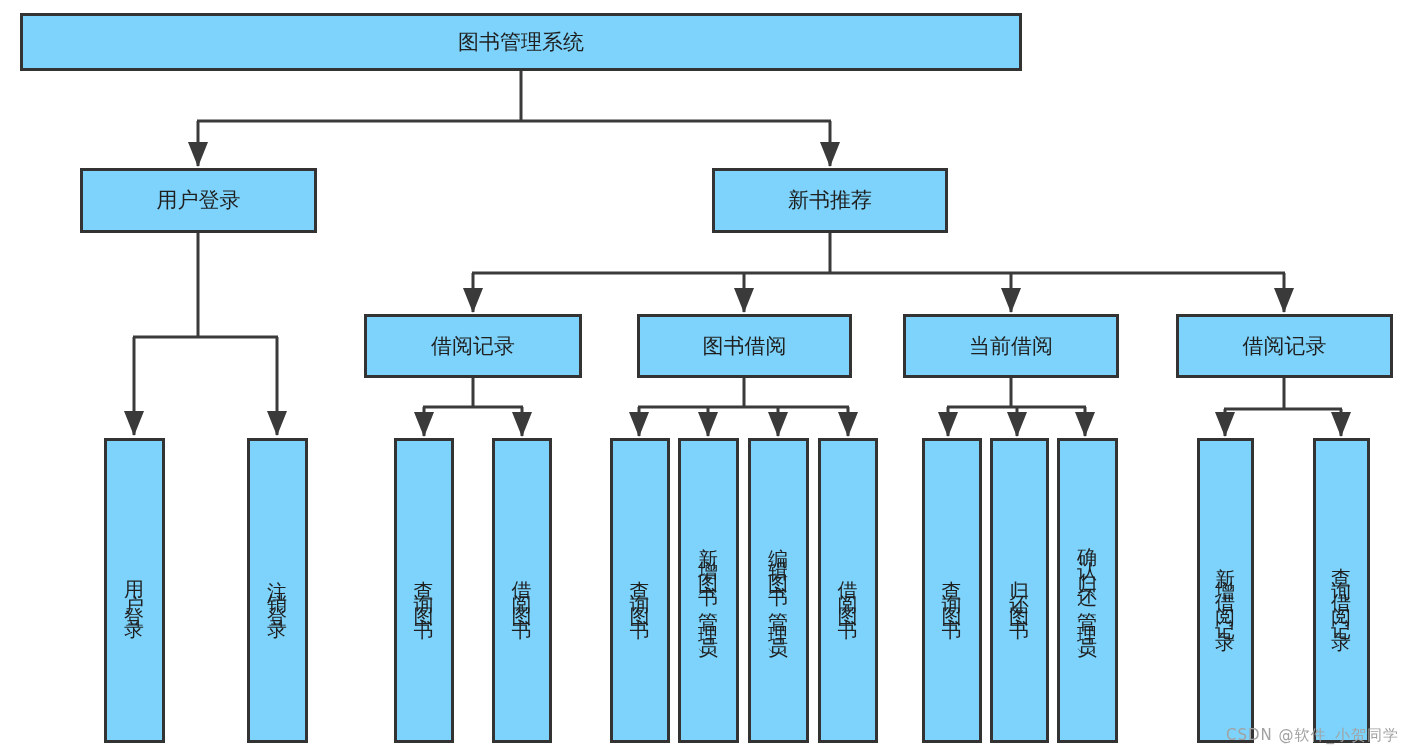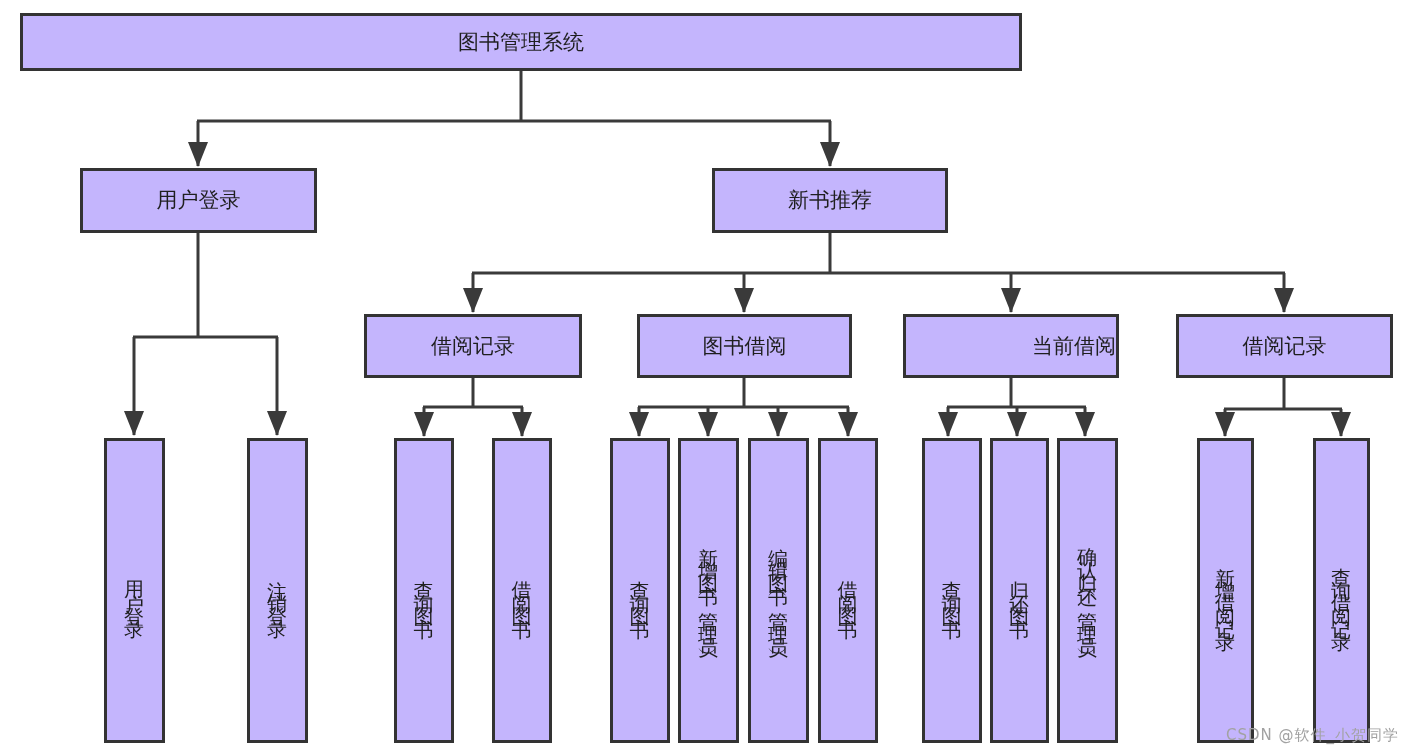--- a/index.html
+++ b/index.html
@@ -2,21 +2,21 @@
 <html><head>
 <meta charset="utf-8">
 <style>
   html,body{margin:0;padding:0;background:#ffffff;}
   .canvas{
     position:relative;width:1405px;height:747px;background:#ffffff;overflow:hidden;
     font-family:"DejaVu Sans","Liberation Sans",sans-serif;
   }
   .connectors{position:absolute;left:0;top:0;width:1405px;height:747px;}
   .box{
-    position:absolute;background:#c4b5fd;border:3px solid #333333;
+    position:absolute;background:#7dd3fc;border:3px solid #333333;
     display:flex;align-items:center;justify-content:center;
     color:#1f1f1f;font-size:21px;line-height:1;box-sizing:border-box;
     white-space:nowrap;
   }
   .vbox .vlabel{
     writing-mode:vertical-rl;text-orientation:mixed;
     letter-spacing:13px;font-size:20px;white-space:nowrap;
   }
   .watermark{
     position:absolute;right:6px;bottom:2px;
@@ -81,21 +81,21 @@
   <div class="box" style="left:712px;top:168px;width:236px;height:65px;">
     <span>新书推荐</span>
   </div>
 
   <div class="box" style="left:364px;top:314px;width:218px;height:64px;">
     <span>借阅记录</span>
   </div>
   <div class="box" style="left:637px;top:314px;width:215px;height:64px;text-align:right;">
     <span>图书借阅</span>
   </div>
-  <div class="box" style="left:903px;top:314px;width:216px;height:64px;justify-content:flex-end;">
+  <div class="box" style="left:903px;top:314px;width:216px;height:64px;">
     <span>当前借阅</span>
   </div>
   <div class="box" style="left:1176px;top:314px;width:217px;height:64px;">
     <span>借阅记录</span>
   </div>
 
   <div class="box vbox" style="left:104px;top:438px;width:61px;height:305px;">
     <span class="vlabel">用户登录</span>
   </div>
   <div class="box vbox" style="left:247px;top:438px;width:61px;height:305px;">

